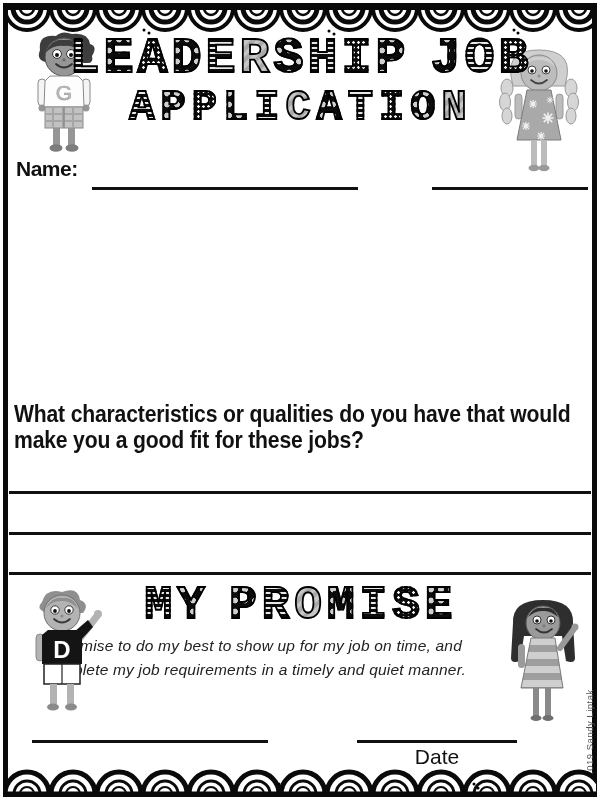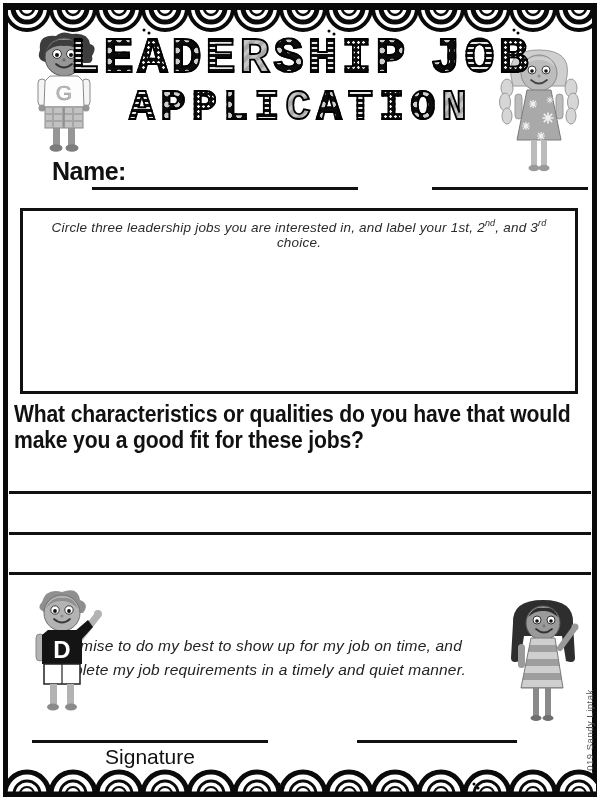--- a/index.html
+++ b/index.html
@@ -26,21 +26,21 @@
   .lp-speck{background-color:#0c0c0c;
       background-image:radial-gradient(circle,#f2f2f2 1.1px,transparent 1.5px);
       background-size:5px 5px;}
   .lp-stripe{background-color:#0c0c0c;
       background-image:repeating-linear-gradient(0deg,#0c0c0c 0 3px,#e8e8e8 3px 5px);}
   .lp-gray{background-color:#a9a9a9;
       background-image:repeating-linear-gradient(135deg,#a9a9a9 0 4px,#c6c6c6 4px 8px);}
 
   .char{position:absolute;}
 
-  .field-label{position:absolute;font-weight:800;font-size:25px;letter-spacing:-0.5px;margin-left:36px;}
+  .field-label{position:absolute;font-weight:800;font-size:21px;letter-spacing:-0.5px;}
   .uline{position:absolute;height:3px;background:#111;}
 
   .instruction-box{position:absolute;left:20px;top:208px;width:552px;height:180px;
       border:3px solid #111;background:#fff;}
   .instruction-text{padding:7px 10px 0;text-align:center;font-size:13.5px;font-style:italic;
       color:#2b2b2b;letter-spacing:0.2px;}
   .instruction-text sup{font-size:9px;}
 
   .question{position:absolute;left:14px;top:401px;width:644px;
       transform:scaleX(0.9);transform-origin:0 0;
@@ -155,32 +155,28 @@
     <ellipse cx="52" cy="124" rx="5.5" ry="3.2" fill="#9a9a9a"></ellipse>
   </svg>
 
   <div class="deco-title title1"><span class="tl lp-stripe">L</span><span class="tl lp-dot">E</span><span class="tl lp-speck">A</span><span class="tl lp-dot">D</span><span class="tl lp-stripe">E</span><span class="tl lp-gray">R</span><span class="tl lp-dot">S</span><span class="tl lp-stripe">H</span><span class="tl lp-speck">I</span><span class="tl lp-dot">P</span><span class="tl-space"></span><span class="tl lp-dot">J</span><span class="tl lp-stripe">O</span><span class="tl lp-speck">B</span></div>
   <div class="deco-title title2"><span class="tl lp-stripe">A</span><span class="tl lp-dot">P</span><span class="tl lp-speck">P</span><span class="tl lp-dot">L</span><span class="tl lp-stripe">I</span><span class="tl lp-gray">C</span><span class="tl lp-dot">A</span><span class="tl lp-stripe">T</span><span class="tl lp-speck">I</span><span class="tl lp-dot">O</span><span class="tl lp-gray">N</span></div>
 
   <div class="field-label" style="left:16px;top:157px">Name:</div>
   <div class="uline" style="left:92px;top:187px;width:266px"></div>
   <div class="uline" style="left:432px;top:187px;width:156px"></div>
 
-  <div class="instruction-box">
-    <div class="instruction-text">
-      <span>Circle three leadership jobs you are interested in, and label your 1st, 2</span><sup>nd</sup><span>, and 3</span><sup>rd</sup><span> choice.</span>
-    </div>
-  </div>
 
   <div class="question">What characteristics or qualities do you have that would make you a good fit for these jobs?</div>
 
   <div class="uline" style="left:9px;top:491px;width:582px"></div>
   <div class="uline" style="left:9px;top:532px;width:582px"></div>
   <div class="uline" style="left:9px;top:572px;width:582px"></div>
 
+  <div class="deco-title title3"><span class="tl lp-stripe">M</span><span class="tl lp-dot">Y</span><span class="tl-space"></span><span class="tl lp-dot">P</span><span class="tl lp-stripe">R</span><span class="tl lp-gray">O</span><span class="tl lp-dot">M</span><span class="tl lp-stripe">I</span><span class="tl lp-speck">S</span><span class="tl lp-dot">E</span></div>
   <div class="promise-line pl1">I promise to do my best to show up for my job on time, and</div>
   <div class="promise-line pl2">complete my job requirements in a timely and quiet manner.</div>
 
   <svg class="char" style="left:12px;top:586px" width="96" height="142" viewBox="0 0 96 142">
     <path d="M30,16 Q34,2 50,6 Q66,0 68,14 Q78,18 71,27 L32,26 Q24,22 30,16 Z" fill="#8f8f8f"></path>
     <circle cx="50" cy="27" r="18" fill="#b3b3b3" stroke="#6f6f6f"></circle>
     <path d="M34,22 Q41,10 50,12 Q61,10 66,22 Q57,14 50,15 Q41,14 34,22 Z" fill="#8f8f8f"></path>
     <circle cx="43" cy="24" r="4.2" fill="#fff" stroke="#3a3a3a"></circle>
     <circle cx="57" cy="24" r="4.2" fill="#fff" stroke="#3a3a3a"></circle>
     <circle cx="43" cy="25" r="1.9" fill="#111"></circle>
@@ -221,22 +217,22 @@
     <circle cx="75" cy="31" r="3.5" fill="#9a9a9a"></circle>
     <rect x="18" y="48" width="7" height="24" rx="3.5" fill="#9a9a9a"></rect>
     <path d="M31,42 L55,42 L63,92 L21,92 Z" fill="url(#gstripe)" stroke="#7a7a7a"></path>
     <rect x="33" y="92" width="6" height="28" fill="#8a8a8a"></rect>
     <rect x="45" y="92" width="6" height="28" fill="#8a8a8a"></rect>
     <ellipse cx="36" cy="122" rx="5.5" ry="3" fill="#6f6f6f"></ellipse>
     <ellipse cx="48" cy="122" rx="5.5" ry="3" fill="#6f6f6f"></ellipse>
   </svg>
 
   <div class="uline" style="left:32px;top:740px;width:236px"></div>
-  <div class="sig-label" style="left:32px;width:236px">Signature</div>
   <div class="uline" style="left:357px;top:740px;width:160px"></div>
+  <div class="sig-label" style="left:357px;width:160px">Date</div>
 
   <div class="copyright">©2019 Sandy Liptak</div>
 
   <svg class="border-bottom" viewBox="0 0 592 32" preserveAspectRatio="none">
     <defs>
       <g id="ar">
         <path d="M1,30 A22,22 0 0,1 45,30 Z" fill="#fff" stroke="#0a0a0a" stroke-width="5"></path>
         <path d="M10,30 A13,13 0 0,1 36,30" fill="none" stroke="#0a0a0a" stroke-width="3"></path>
         <path d="M16,30 A7,7 0 0,1 30,30" fill="none" stroke="#0a0a0a" stroke-width="2"></path>
       </g>

